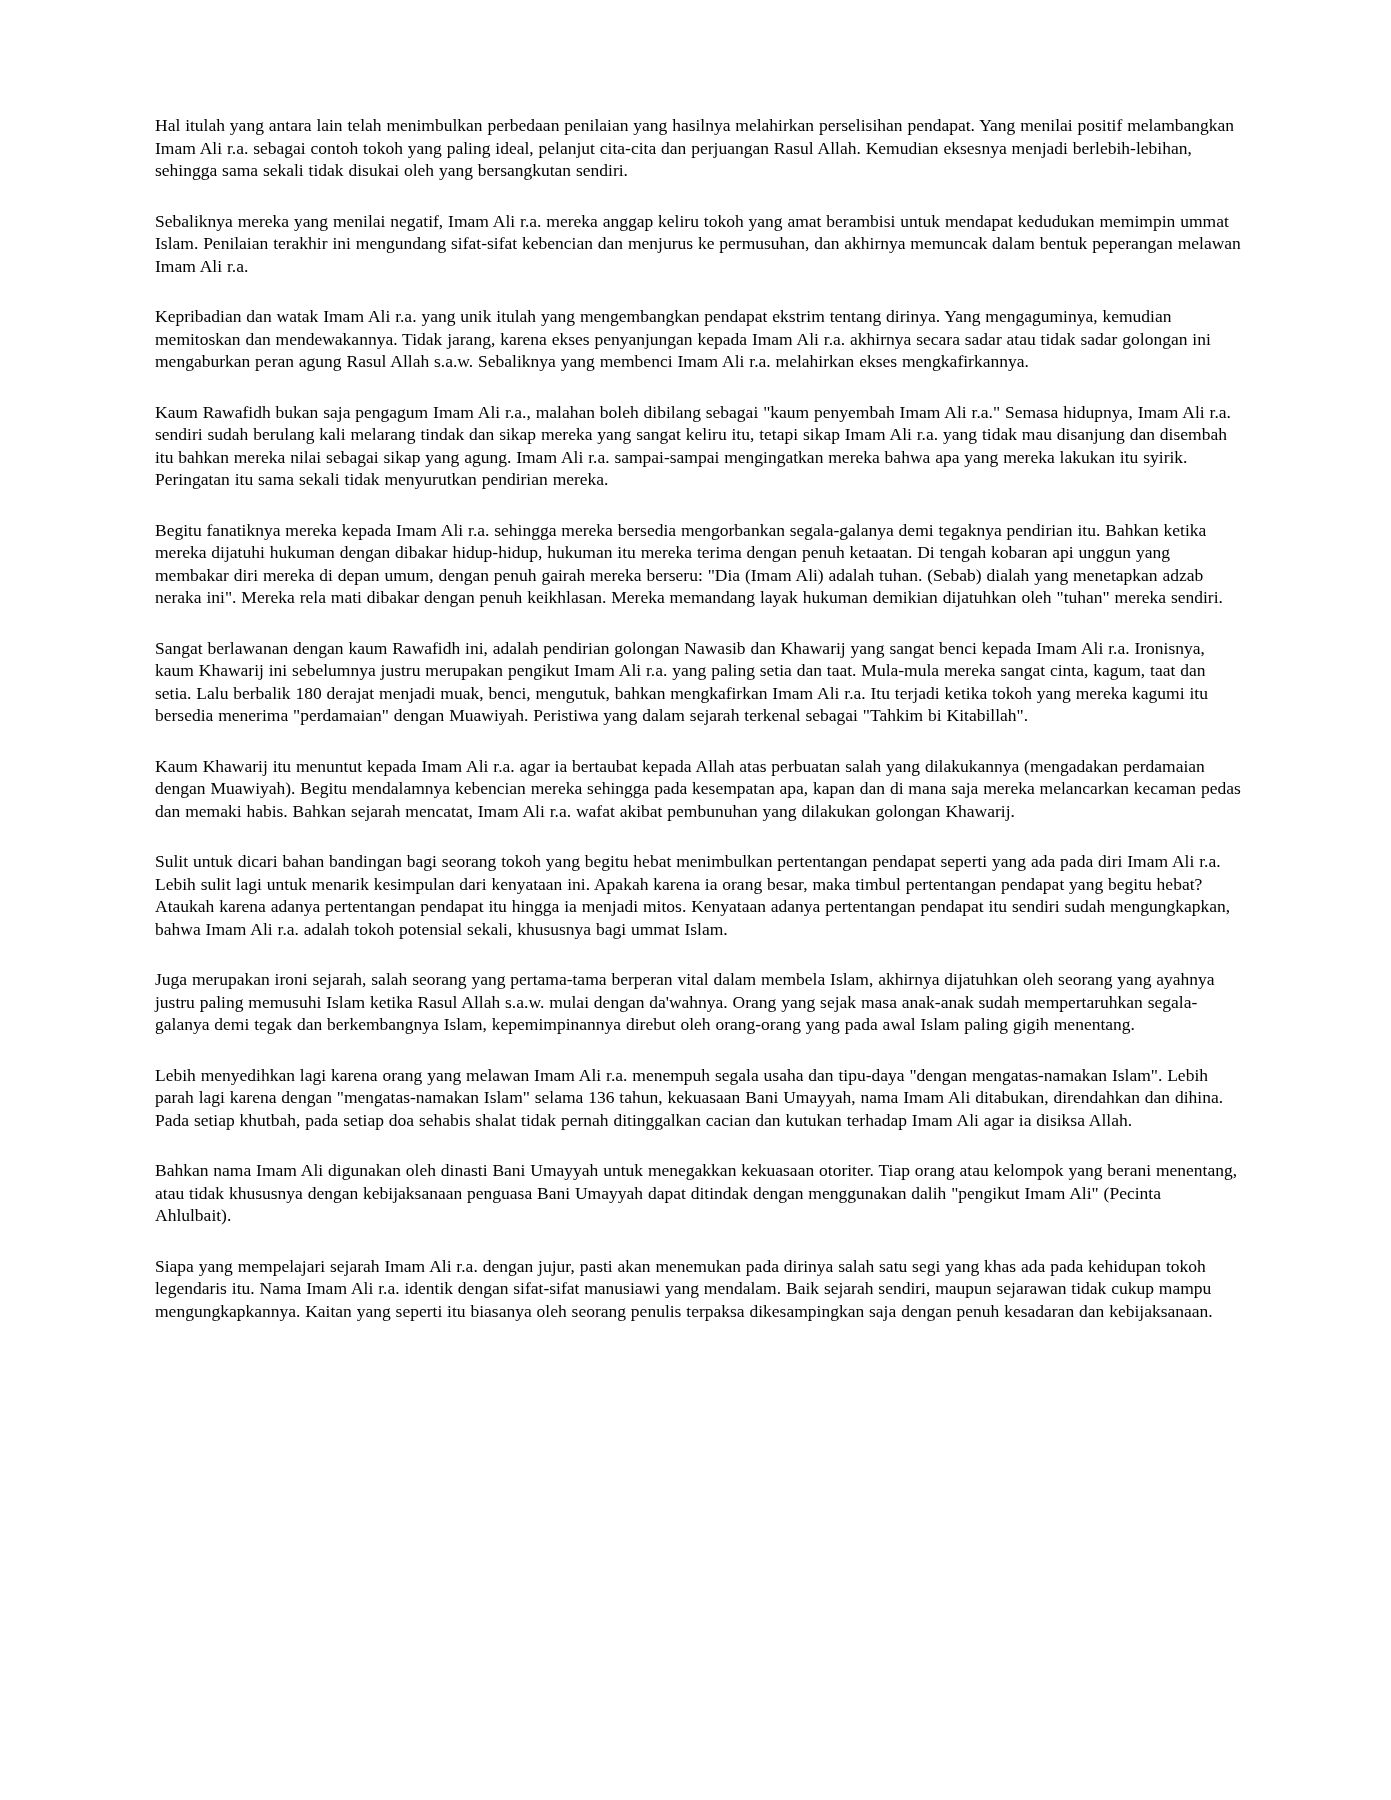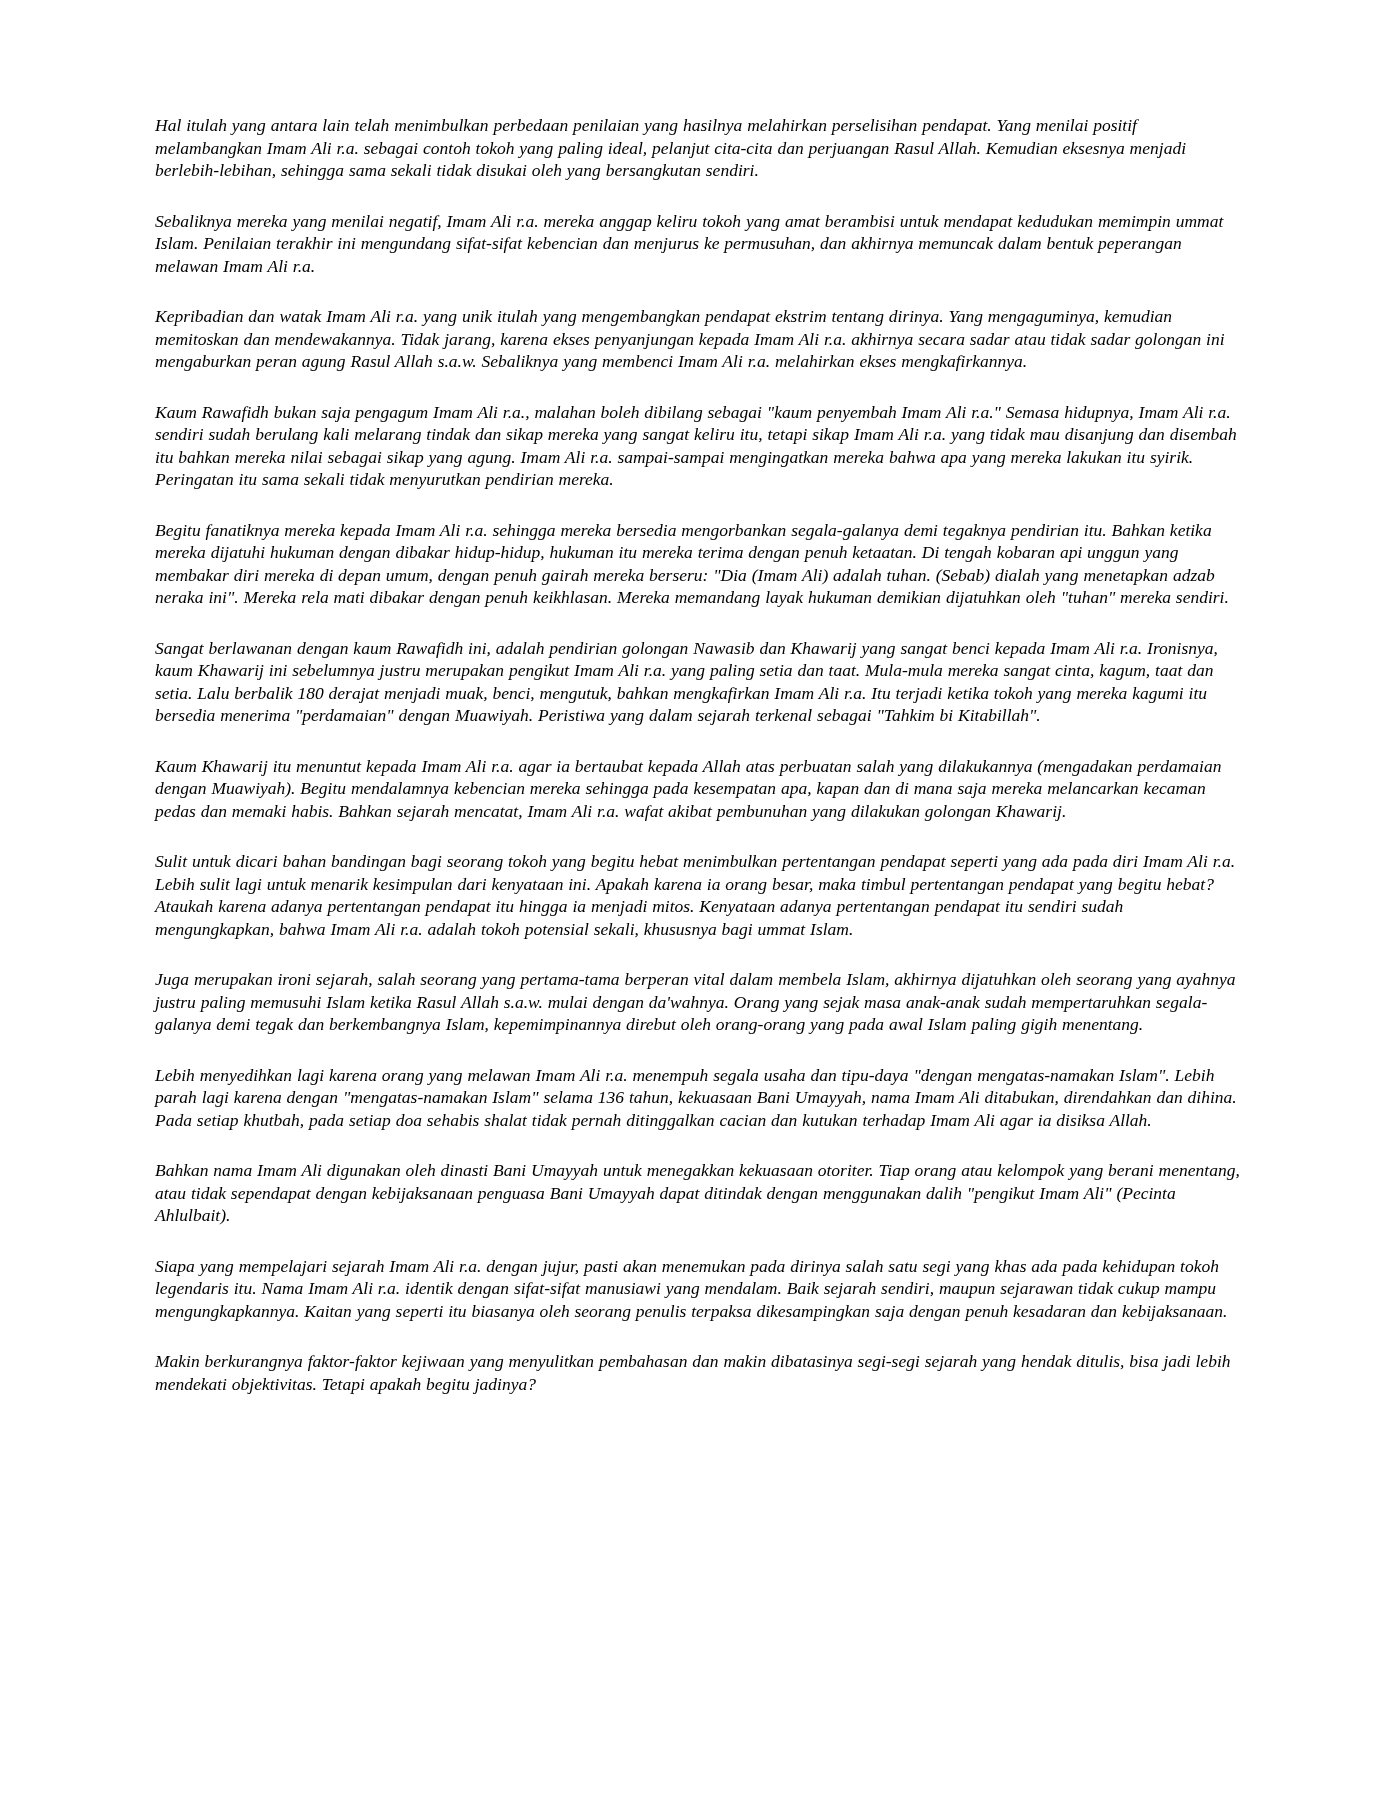--- a/index.html
+++ b/index.html
@@ -14,21 +14,20 @@
     font-family: "Liberation Serif", "DejaVu Serif", serif;
     color: #000000;
     overflow: hidden;
   }
   .page {
     box-sizing: border-box;
     width: 1391px;
     height: 1800px;
     padding: 114px 150px 0 155px;
     background: #ffffff;
-    font-style: italic;
   }
   .doc-text p {
     margin: 0 0 28px 0;
     padding: 0;
     font-size: 17.5px;
     line-height: 22.5px;
     text-align: left;
     color: #000000;
     max-width: 1090px;
     word-spacing: 0.5px;
@@ -42,17 +41,16 @@
     <p>Hal itulah yang antara lain telah menimbulkan perbedaan penilaian yang hasilnya melahirkan perselisihan pendapat. Yang menilai positif melambangkan Imam Ali r.a. sebagai contoh tokoh yang paling ideal, pelanjut cita-cita dan perjuangan Rasul Allah. Kemudian eksesnya menjadi berlebih-lebihan, sehingga sama sekali tidak disukai oleh yang bersangkutan sendiri.</p>
     <p>Sebaliknya mereka yang menilai negatif, Imam Ali r.a. mereka anggap keliru tokoh yang amat berambisi untuk mendapat kedudukan memimpin ummat Islam. Penilaian terakhir ini mengundang sifat-sifat kebencian dan menjurus ke permusuhan, dan akhirnya memuncak dalam bentuk peperangan melawan Imam Ali r.a.</p>
     <p>Kepribadian dan watak Imam Ali r.a. yang unik itulah yang mengembangkan pendapat ekstrim tentang dirinya. Yang mengaguminya, kemudian memitoskan dan mendewakannya. Tidak jarang, karena ekses penyanjungan kepada Imam Ali r.a. akhirnya secara sadar atau tidak sadar golongan ini mengaburkan peran agung Rasul Allah s.a.w. Sebaliknya yang membenci Imam Ali r.a. melahirkan ekses mengkafirkannya.</p>
     <p>Kaum Rawafidh bukan saja pengagum Imam Ali r.a., malahan boleh dibilang sebagai "kaum penyembah Imam Ali r.a." Semasa hidupnya, Imam Ali r.a. sendiri sudah berulang kali melarang tindak dan sikap mereka yang sangat keliru itu, tetapi sikap Imam Ali r.a. yang tidak mau disanjung dan disembah itu bahkan mereka nilai sebagai sikap yang agung. Imam Ali r.a. sampai-sampai mengingatkan mereka bahwa apa yang mereka lakukan itu syirik. Peringatan itu sama sekali tidak menyurutkan pendirian mereka.</p>
     <p>Begitu fanatiknya mereka kepada Imam Ali r.a. sehingga mereka bersedia mengorbankan segala-galanya demi tegaknya pendirian itu. Bahkan ketika mereka dijatuhi hukuman dengan dibakar hidup-hidup, hukuman itu mereka terima dengan penuh ketaatan. Di tengah kobaran api unggun yang membakar diri mereka di depan umum, dengan penuh gairah mereka berseru: "Dia (Imam Ali) adalah tuhan. (Sebab) dialah yang menetapkan adzab neraka ini". Mereka rela mati dibakar dengan penuh keikhlasan. Mereka memandang layak hukuman demikian dijatuhkan oleh "tuhan" mereka sendiri.</p>
     <p>Sangat berlawanan dengan kaum Rawafidh ini, adalah pendirian golongan Nawasib dan Khawarij yang sangat benci kepada Imam Ali r.a. Ironisnya, kaum Khawarij ini sebelumnya justru merupakan pengikut Imam Ali r.a. yang paling setia dan taat. Mula-mula mereka sangat cinta, kagum, taat dan setia. Lalu berbalik 180 derajat menjadi muak, benci, mengutuk, bahkan mengkafirkan Imam Ali r.a. Itu terjadi ketika tokoh yang mereka kagumi itu bersedia menerima "perdamaian" dengan Muawiyah. Peristiwa yang dalam sejarah terkenal sebagai "Tahkim bi Kitabillah".</p>
     <p>Kaum Khawarij itu menuntut kepada Imam Ali r.a. agar ia bertaubat kepada Allah atas perbuatan salah yang dilakukannya (mengadakan perdamaian dengan Muawiyah). Begitu mendalamnya kebencian mereka sehingga pada kesempatan apa, kapan dan di mana saja mereka melancarkan kecaman pedas dan memaki habis. Bahkan sejarah mencatat, Imam Ali r.a. wafat akibat pembunuhan yang dilakukan golongan Khawarij.</p>
     <p>Sulit untuk dicari bahan bandingan bagi seorang tokoh yang begitu hebat menimbulkan pertentangan pendapat seperti yang ada pada diri Imam Ali r.a. Lebih sulit lagi untuk menarik kesimpulan dari kenyataan ini. Apakah karena ia orang besar, maka timbul pertentangan pendapat yang begitu hebat? Ataukah karena adanya pertentangan pendapat itu hingga ia menjadi mitos. Kenyataan adanya pertentangan pendapat itu sendiri sudah mengungkapkan, bahwa Imam Ali r.a. adalah tokoh potensial sekali, khususnya bagi ummat Islam.</p>
     <p>Juga merupakan ironi sejarah, salah seorang yang pertama-tama berperan vital dalam membela Islam, akhirnya dijatuhkan oleh seorang yang ayahnya justru paling memusuhi Islam ketika Rasul Allah s.a.w. mulai dengan da'wahnya. Orang yang sejak masa anak-anak sudah mempertaruhkan segala-galanya demi tegak dan berkembangnya Islam, kepemimpinannya direbut oleh orang-orang yang pada awal Islam paling gigih menentang.</p>
     <p>Lebih menyedihkan lagi karena orang yang melawan Imam Ali r.a. menempuh segala usaha dan tipu-daya "dengan mengatas-namakan Islam". Lebih parah lagi karena dengan "mengatas-namakan Islam" selama 136 tahun, kekuasaan Bani Umayyah, nama Imam Ali ditabukan, direndahkan dan dihina. Pada setiap khutbah, pada setiap doa sehabis shalat tidak pernah ditinggalkan cacian dan kutukan terhadap Imam Ali agar ia disiksa Allah.</p>
-    <p>Bahkan nama Imam Ali digunakan oleh dinasti Bani Umayyah untuk menegakkan kekuasaan otoriter. Tiap orang atau kelompok yang berani menentang, atau tidak sependapat dengan kebijaksanaan penguasa Bani Umayyah dapat ditindak dengan menggunakan dalih "pengikut Imam Ali" (Pecinta Ahlulbait).</p>
+    <p>Bahkan nama Imam Ali digunakan oleh dinasti Bani Umayyah untuk menegakkan kekuasaan otoriter. Tiap orang atau kelompok yang berani menentang, atau tidak khususnya dengan kebijaksanaan penguasa Bani Umayyah dapat ditindak dengan menggunakan dalih "pengikut Imam Ali" (Pecinta Ahlulbait).</p>
     <p>Siapa yang mempelajari sejarah Imam Ali r.a. dengan jujur, pasti akan menemukan pada dirinya salah satu segi yang khas ada pada kehidupan tokoh legendaris itu. Nama Imam Ali r.a. identik dengan sifat-sifat manusiawi yang mendalam. Baik sejarah sendiri, maupun sejarawan tidak cukup mampu mengungkapkannya. Kaitan yang seperti itu biasanya oleh seorang penulis terpaksa dikesampingkan saja dengan penuh kesadaran dan kebijaksanaan.</p>
-    <p>Makin berkurangnya faktor-faktor kejiwaan yang menyulitkan pembahasan dan makin dibatasinya segi-segi sejarah yang hendak ditulis, bisa jadi lebih mendekati objektivitas. Tetapi apakah begitu jadinya?</p>
   </div>
 </div>
 
 </body></html>

